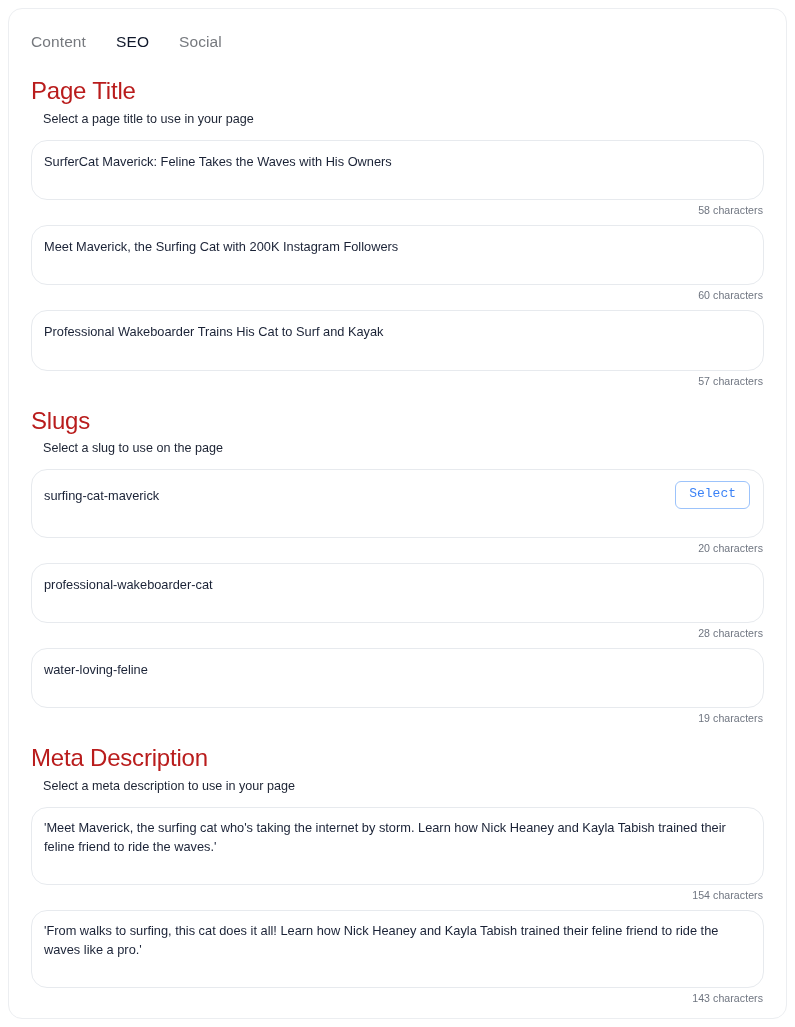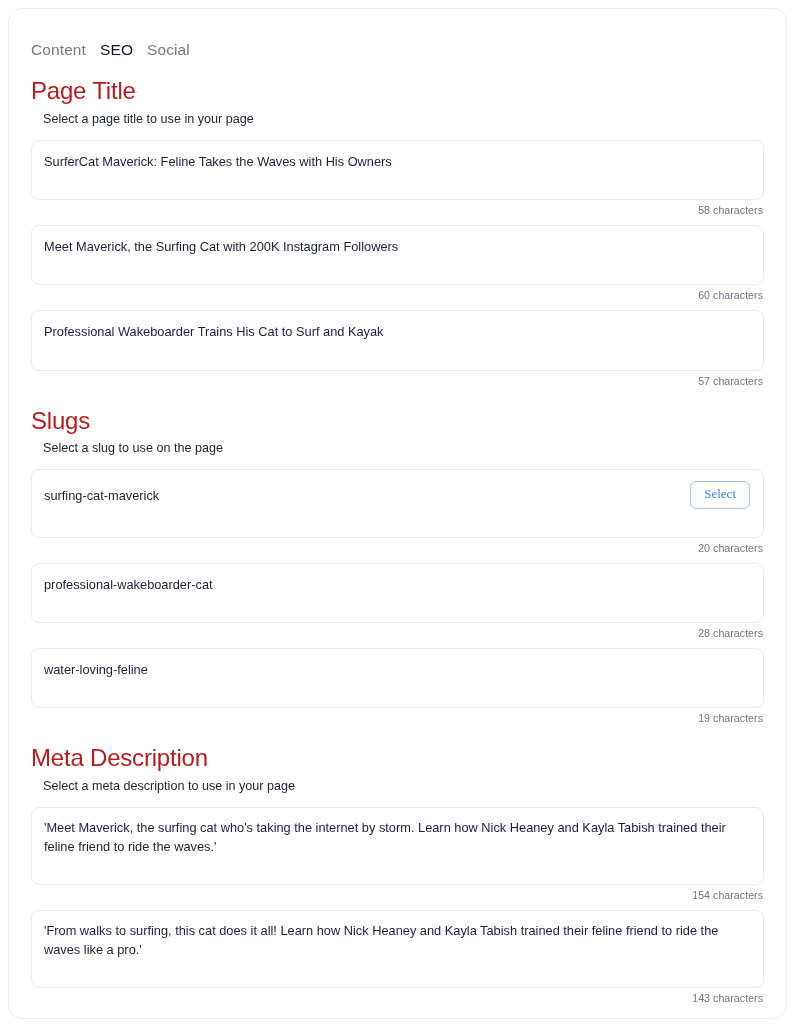--- a/index.html
+++ b/index.html
@@ -27,22 +27,22 @@
     overflow: hidden;
   }
 
   .inner {
     padding: 14px 13px 0 13px;
   }
 
   
   .tabs {
     display: flex;
-    align-items: flex-end;
-    gap: 14px;
+    align-items: center;
+    gap: 30px;
     padding: 4px 0 0 9px;
     height: 34px;
   }
   .tab {
     font-size: 15.5px;
     color: #76797e;
     letter-spacing: 0.1px;
     cursor: pointer;
     line-height: 1;
     white-space: nowrap;
@@ -67,21 +67,21 @@
     margin: 6px 0 0 12px;
     line-height: 1.3;
   }
 
   .cards { margin-top: 13px; }
 
   .card-wrap { margin-bottom: 9px; }
 
   .card {
     border: 1px solid #e7eaee;
-    border-radius: 8px;
+    border-radius: 16px;
     background: #ffffff;
     min-height: 47px;
     display: flex;
     align-items: center;
     justify-content: flex-end;
     padding: 11px 13px 28px 12px;
     cursor: pointer;
   }
   .card.tall { min-height: 53px; }
   .card.desc { min-height: 58px; align-items: flex-start; }
@@ -97,21 +97,21 @@
     line-height: 1.45;
   }
 
   .select-btn {
     flex: 0 0 auto;
     border: 1px solid #9cc3fb;
     border-radius: 6px;
     color: #3b82f6;
     background: #ffffff;
     font-size: 13px;
-    font-family: Liberation Serif, serif;
+    font-family: Liberation Mono, monospace;
     padding: 5px 13px 6px 13px;
     cursor: pointer;
     line-height: 1.1;
   }
 
   .char-count {
     text-align: right;
     font-size: 10.6px;
     color: #6f7580;
     margin-top: 4px;

